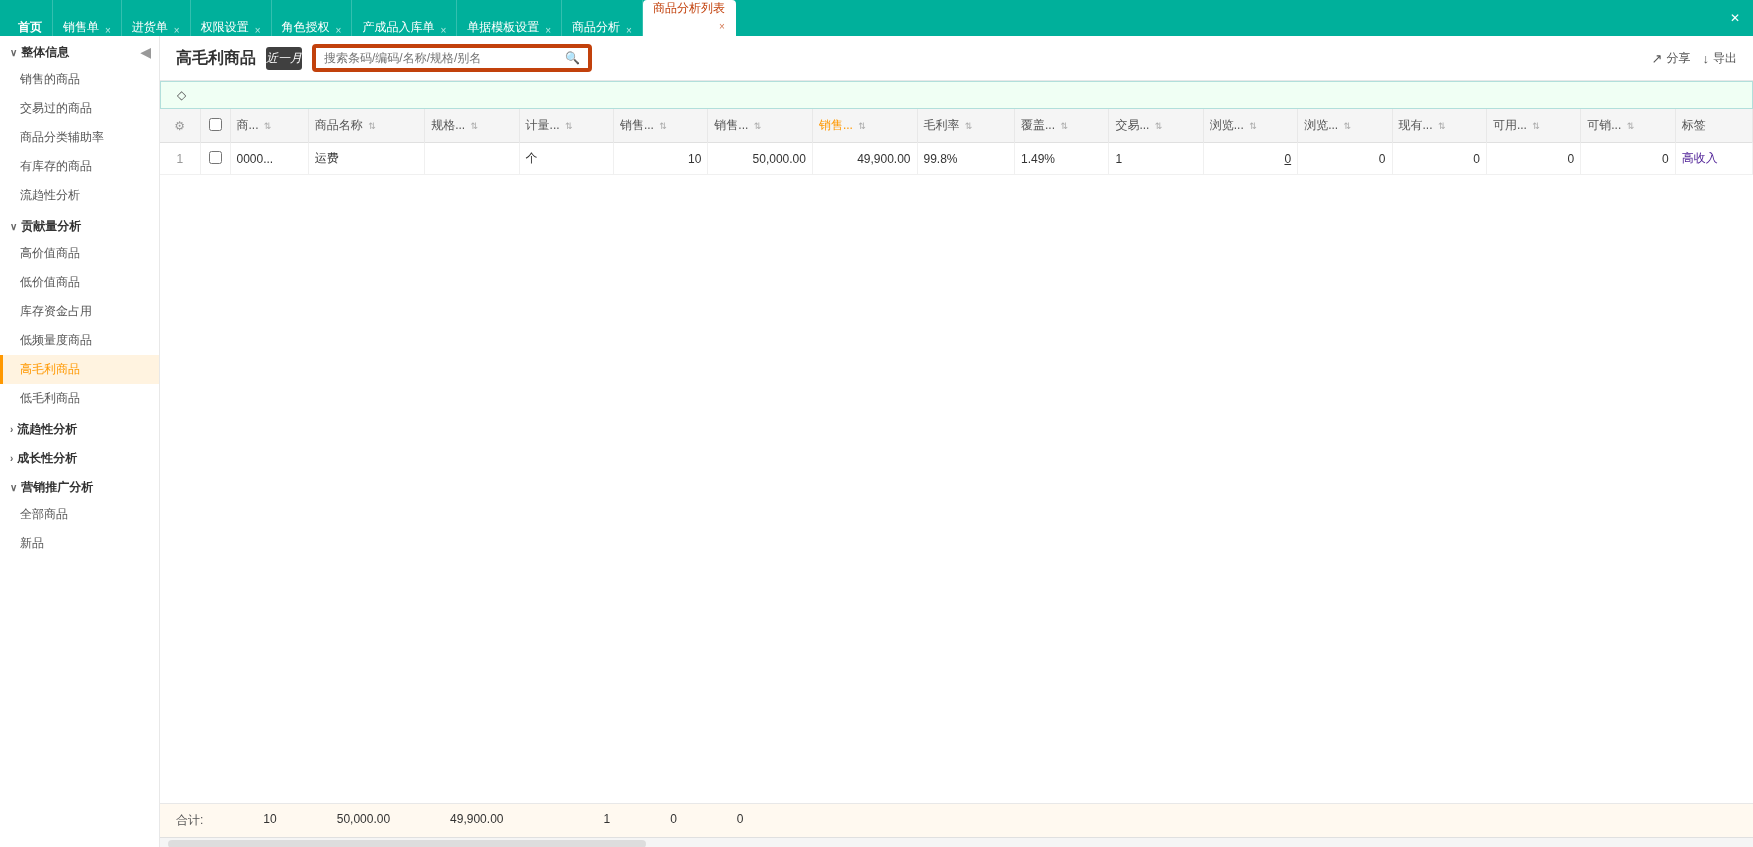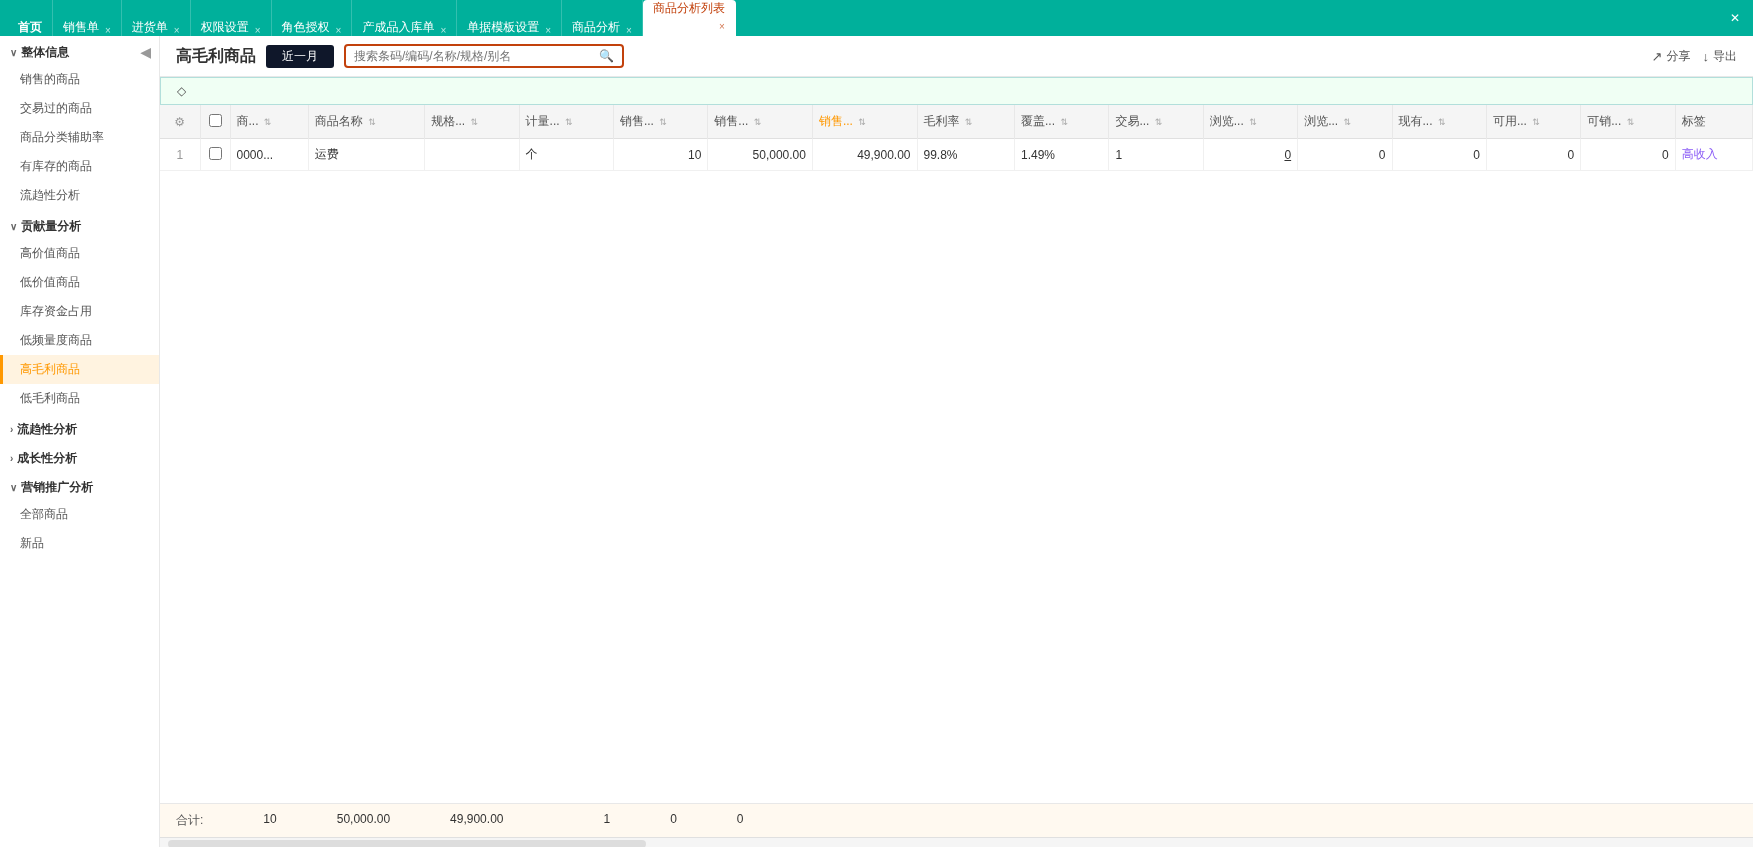--- a/index.html
+++ b/index.html
@@ -119,32 +119,33 @@
       gap: 10px;
       background: white;
       flex-shrink: 0;
     }
     .content-title {
       font-size: 16px;
       font-weight: bold;
       color: #333;
     }
     .time-filter-btn {
-      background: #0f172a;
+      background: #404040;
       color: white;
       border: none;
       border-radius: 3px;
-      padding: 3px 16px;
-      cursor: pointer;
-      font-size: 12px;
+      padding: 3px 0;
+      cursor: pointer;
+      font-size: 12px;
+      font-style: italic;
     }
     .search-box {
       display: flex;
       align-items: center;
-      border: 2px solid #c2410c;
+      border: 4px solid #c2410c;
       border-radius: 4px;
       padding: 3px 8px;
       gap: 4px;
       flex: 1;
       max-width: 280px;
     }
     .search-box input {
       border: none;
       outline: none;
       flex: 1;
@@ -478,21 +479,21 @@
     <td class="col-right">50,000.00</td>
     <td class="col-right">49,900.00</td>
     <td>99.8%</td>
     <td>1.49%</td>
     <td>1</td>
     <td class="col-right" style="text-decoration:underline;color:#333;">0</td>
     <td class="col-right">0</td>
     <td class="col-right">0</td>
     <td class="col-right">0</td>
     <td class="col-right">0</td>
-    <td><span style="color:#8b5cf6">高收入</span></td>
+    <td><span style="color:#4c1d95">高收入</span></td>
   </tr>
           </tbody>
       </table>
     </div>
 
     <div class="table-footer">
       <span class="footer-label">合计:</span>
       <span class="footer-value">10</span>
       <span class="footer-value">50,000.00</span>
       <span class="footer-value">49,900.00</span>

